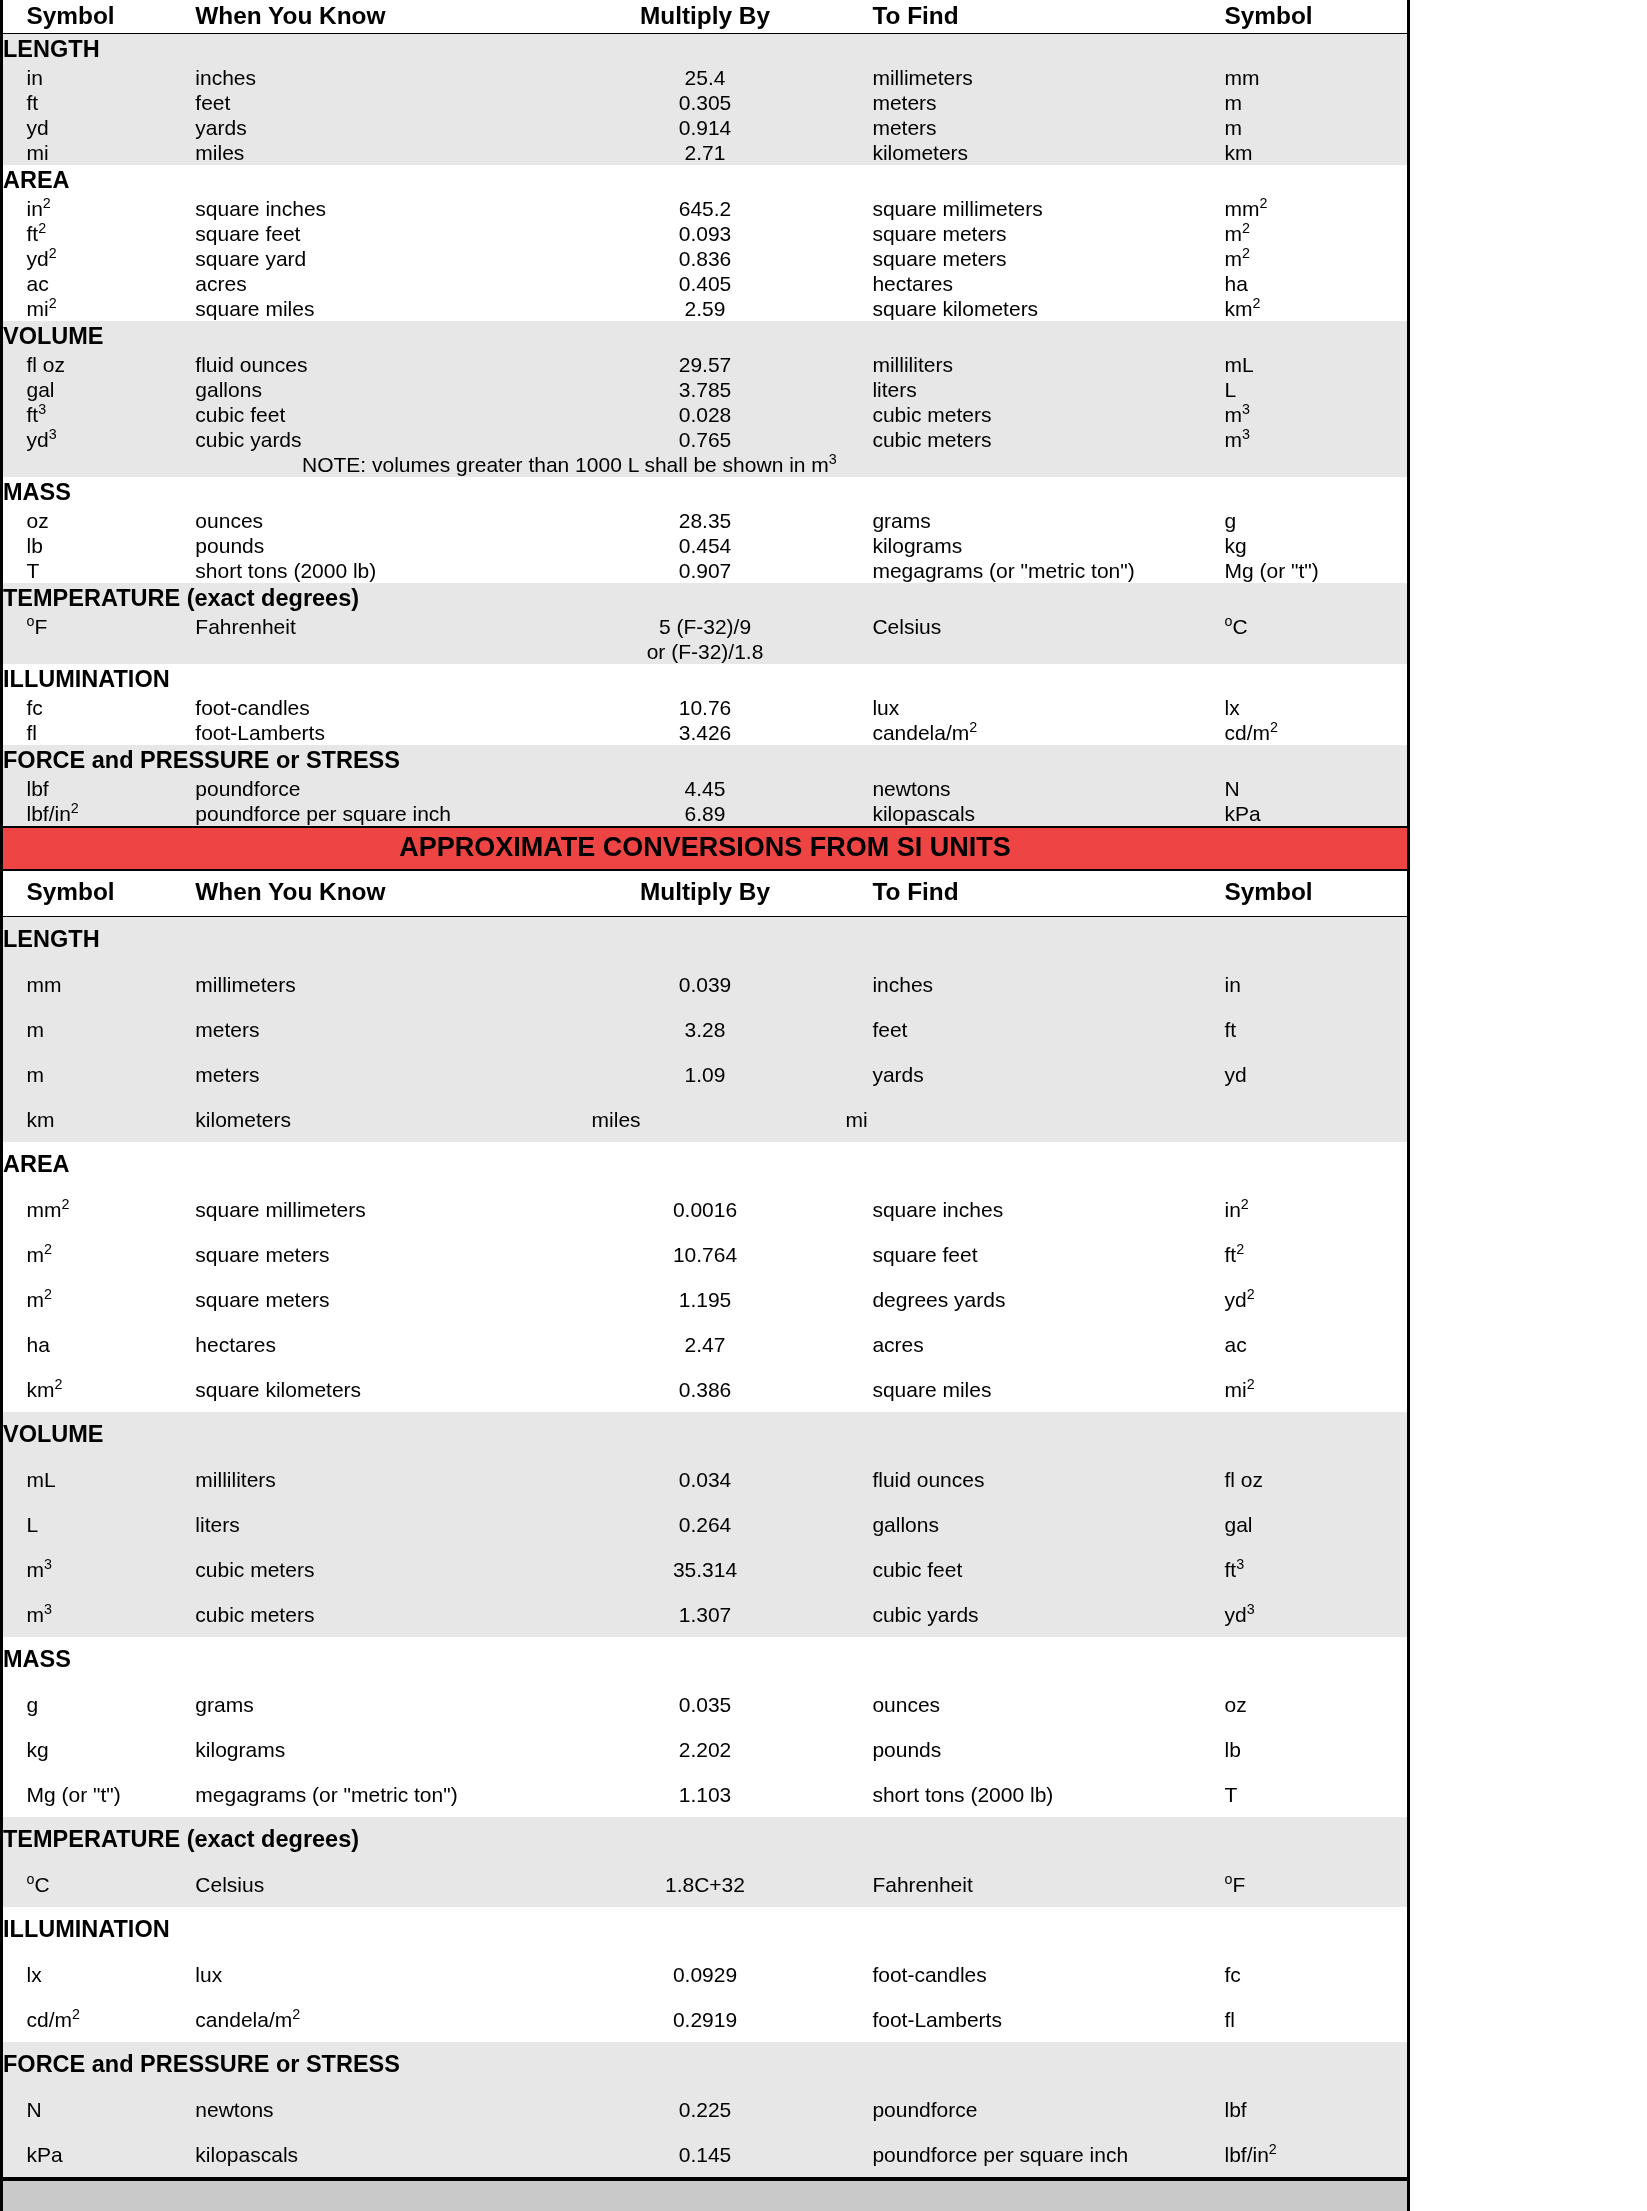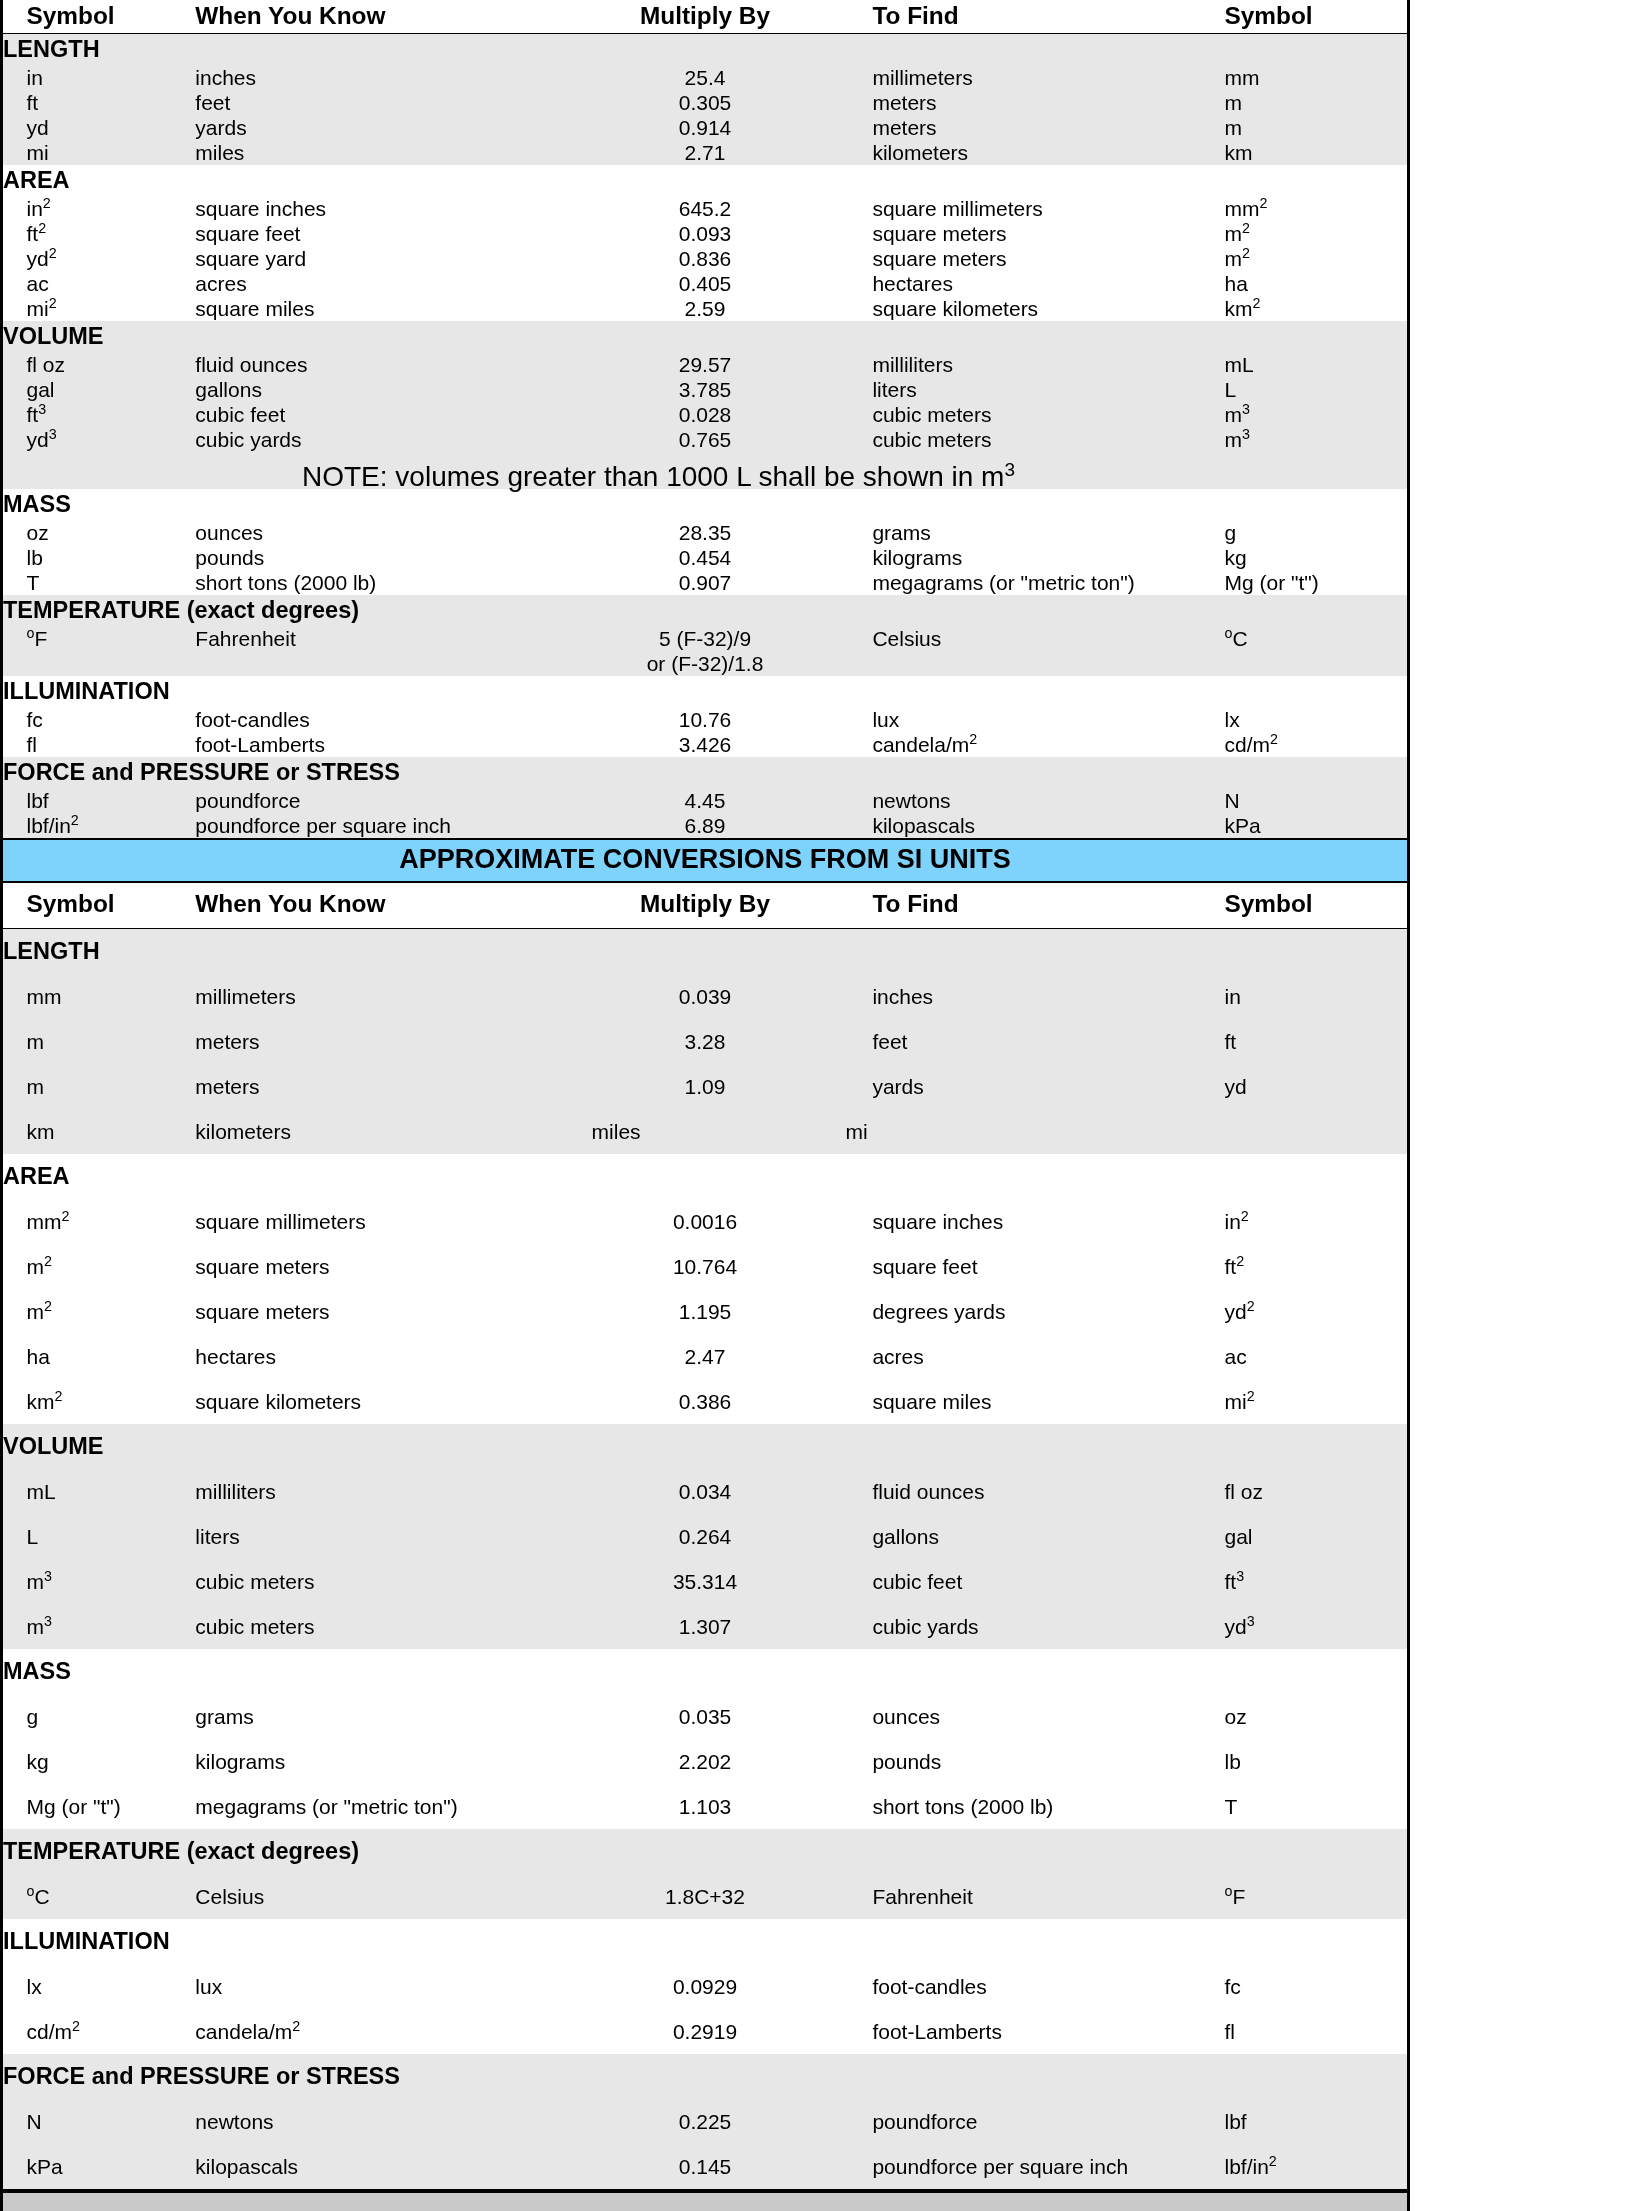--- a/index.html
+++ b/index.html
@@ -25,25 +25,25 @@
   .section-title { text-align:left; font-weight:bold; }
   .t1 .section-title { height:31px; line-height:31px; font-size:23.5px; }
   .t2 .section-title { height:45px; line-height:45px; font-size:23.5px; }
 
   .shaded { background:#e7e7e7; }
 
   .c1 { padding-left:23.5px; }
   .c4 { padding-left:27px; }
   .c3 { text-align:center; white-space:pre-line; }
 
-  .note { font-size:28px; line-height:25px; padding-left:299px;margin-top:12px; }
+  .note { font-size:21px; line-height:25px; padding-left:299px; }
 
   .banner {
     height:45px; line-height:38px; text-align:center; font-weight:bold;
-    font-size:27px; background:#7dd3fc; box-sizing:border-box;
+    font-size:27px; background:#ef4444; box-sizing:border-box;
     border-top:2.7px solid #000; border-bottom:2.7px solid #000;
   }
 
   .bottom-border { height:3.6px; background:#000; }
   .below-strip { flex:1; background:#c9c9c9; }
 
   sup { font-size:0.68em; line-height:0; }
 </style>
 </head>
 <body>

